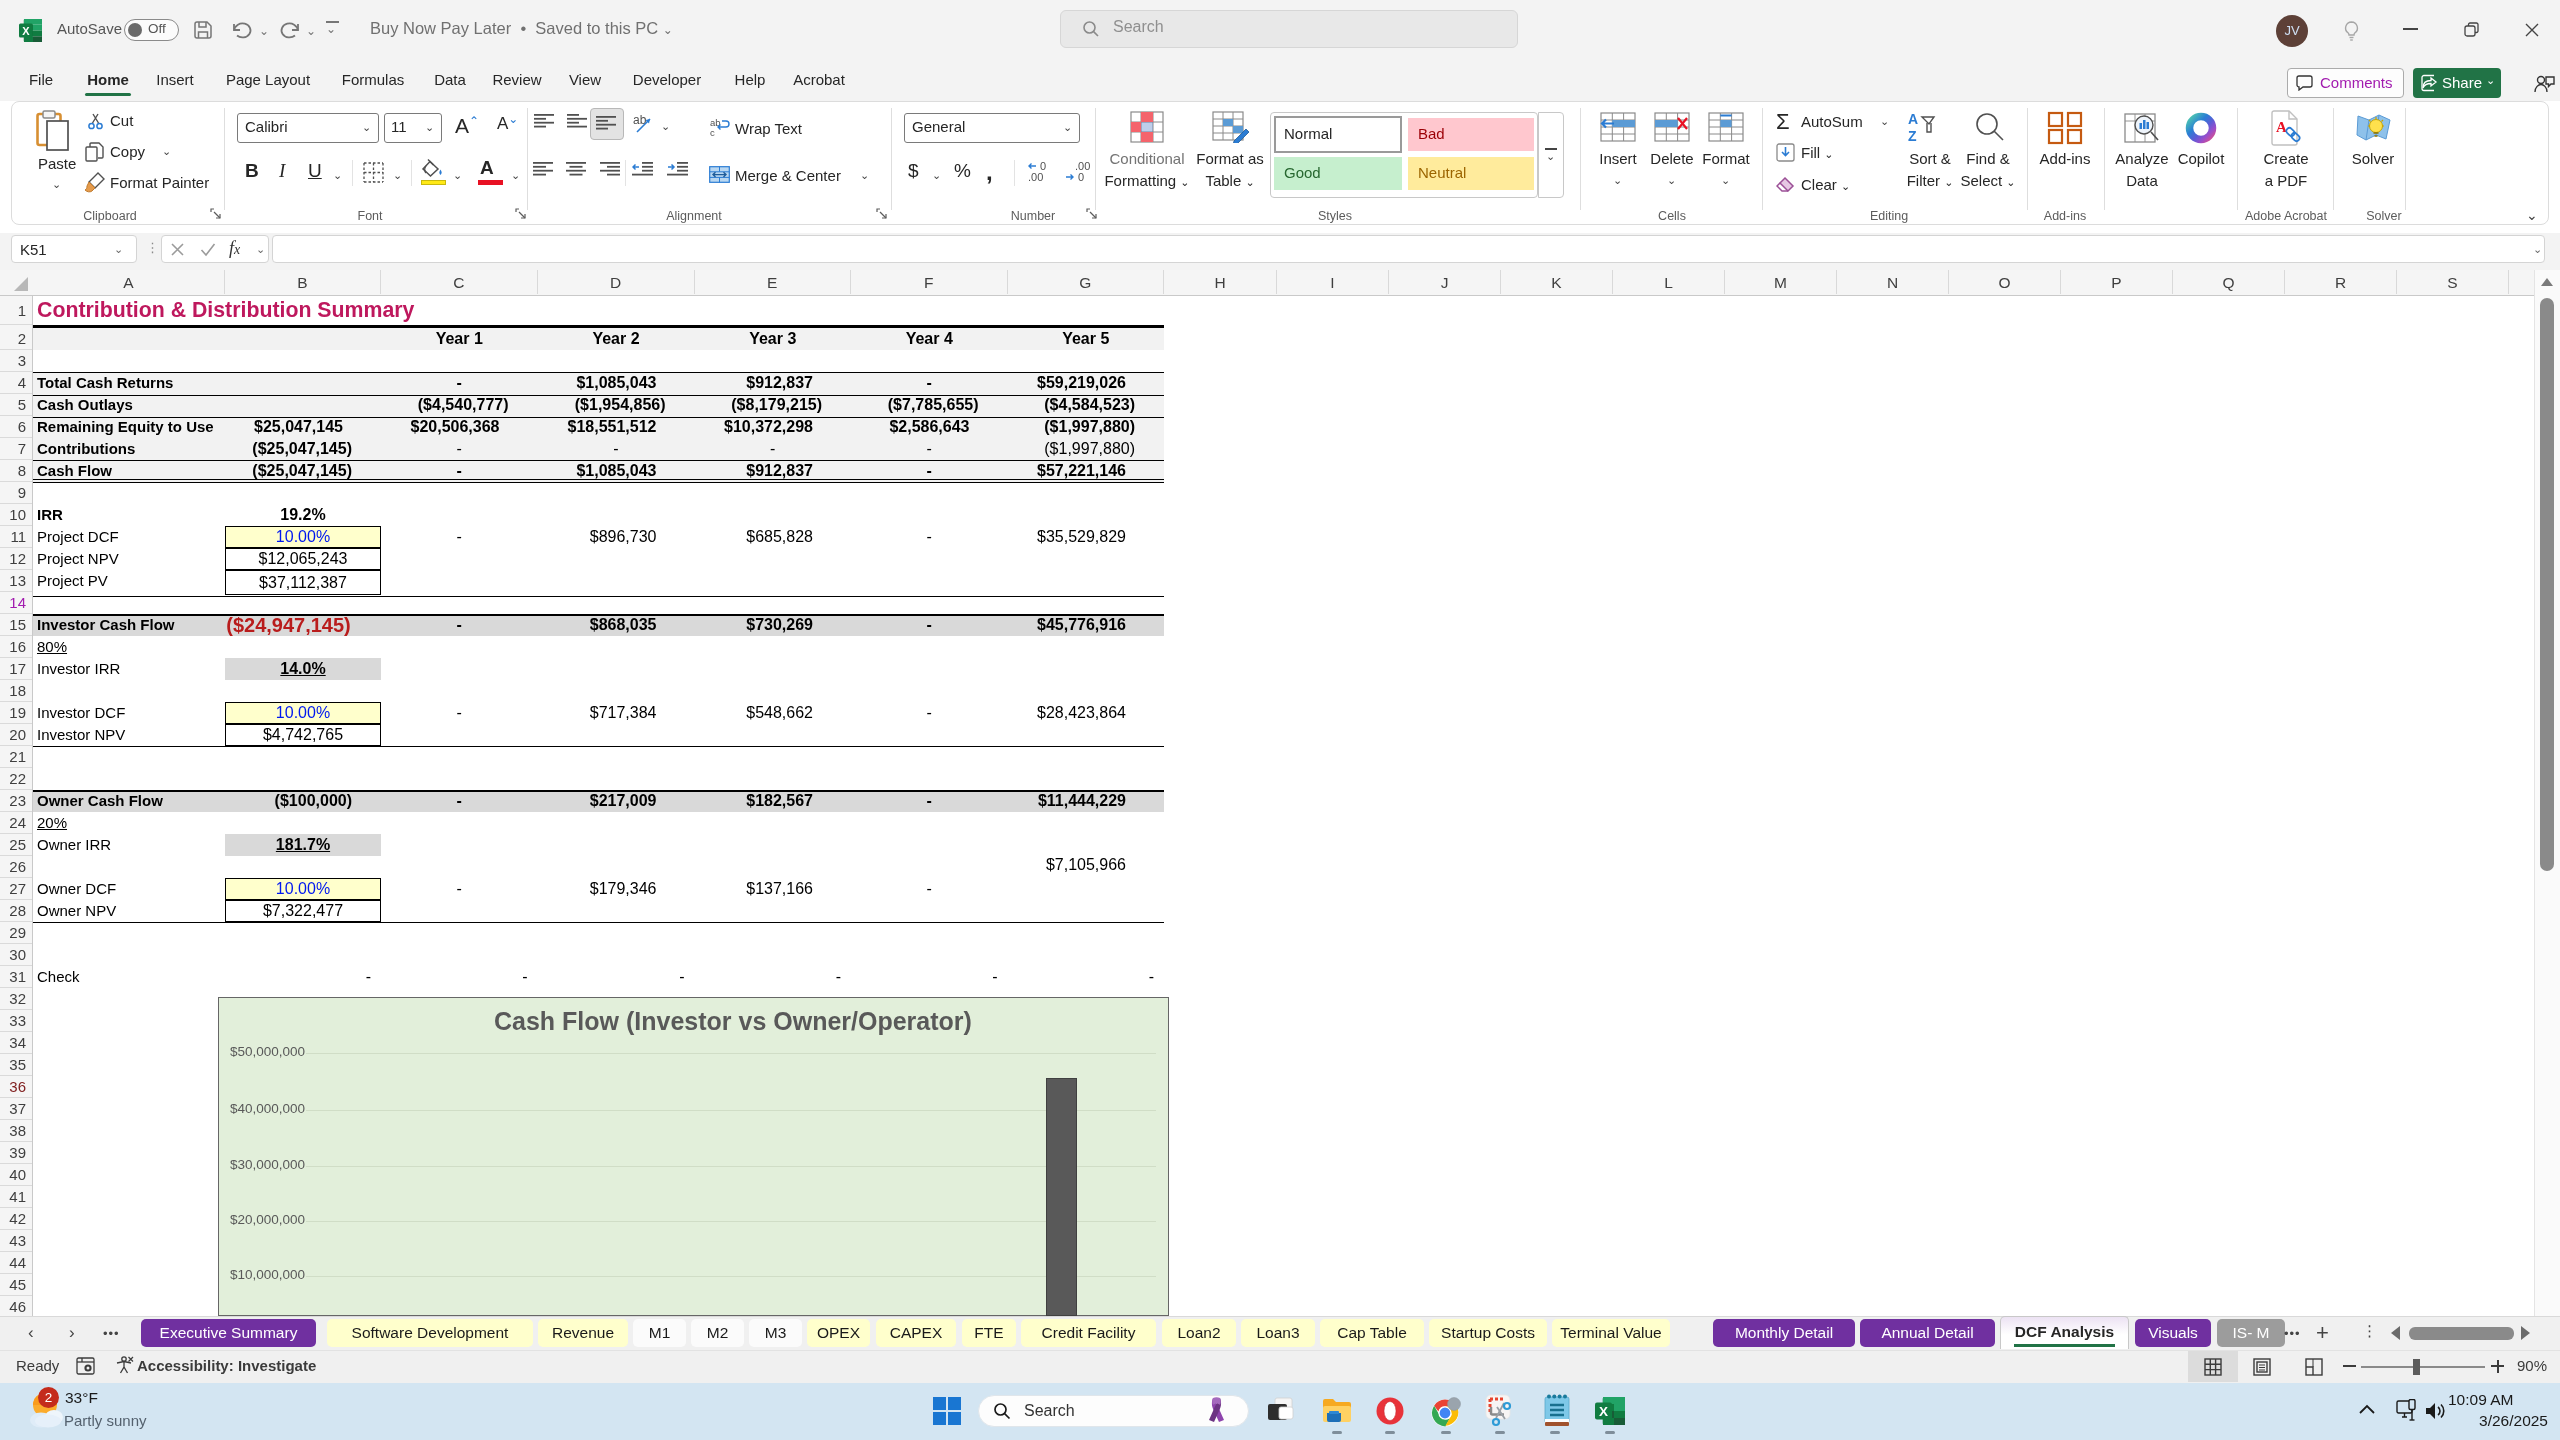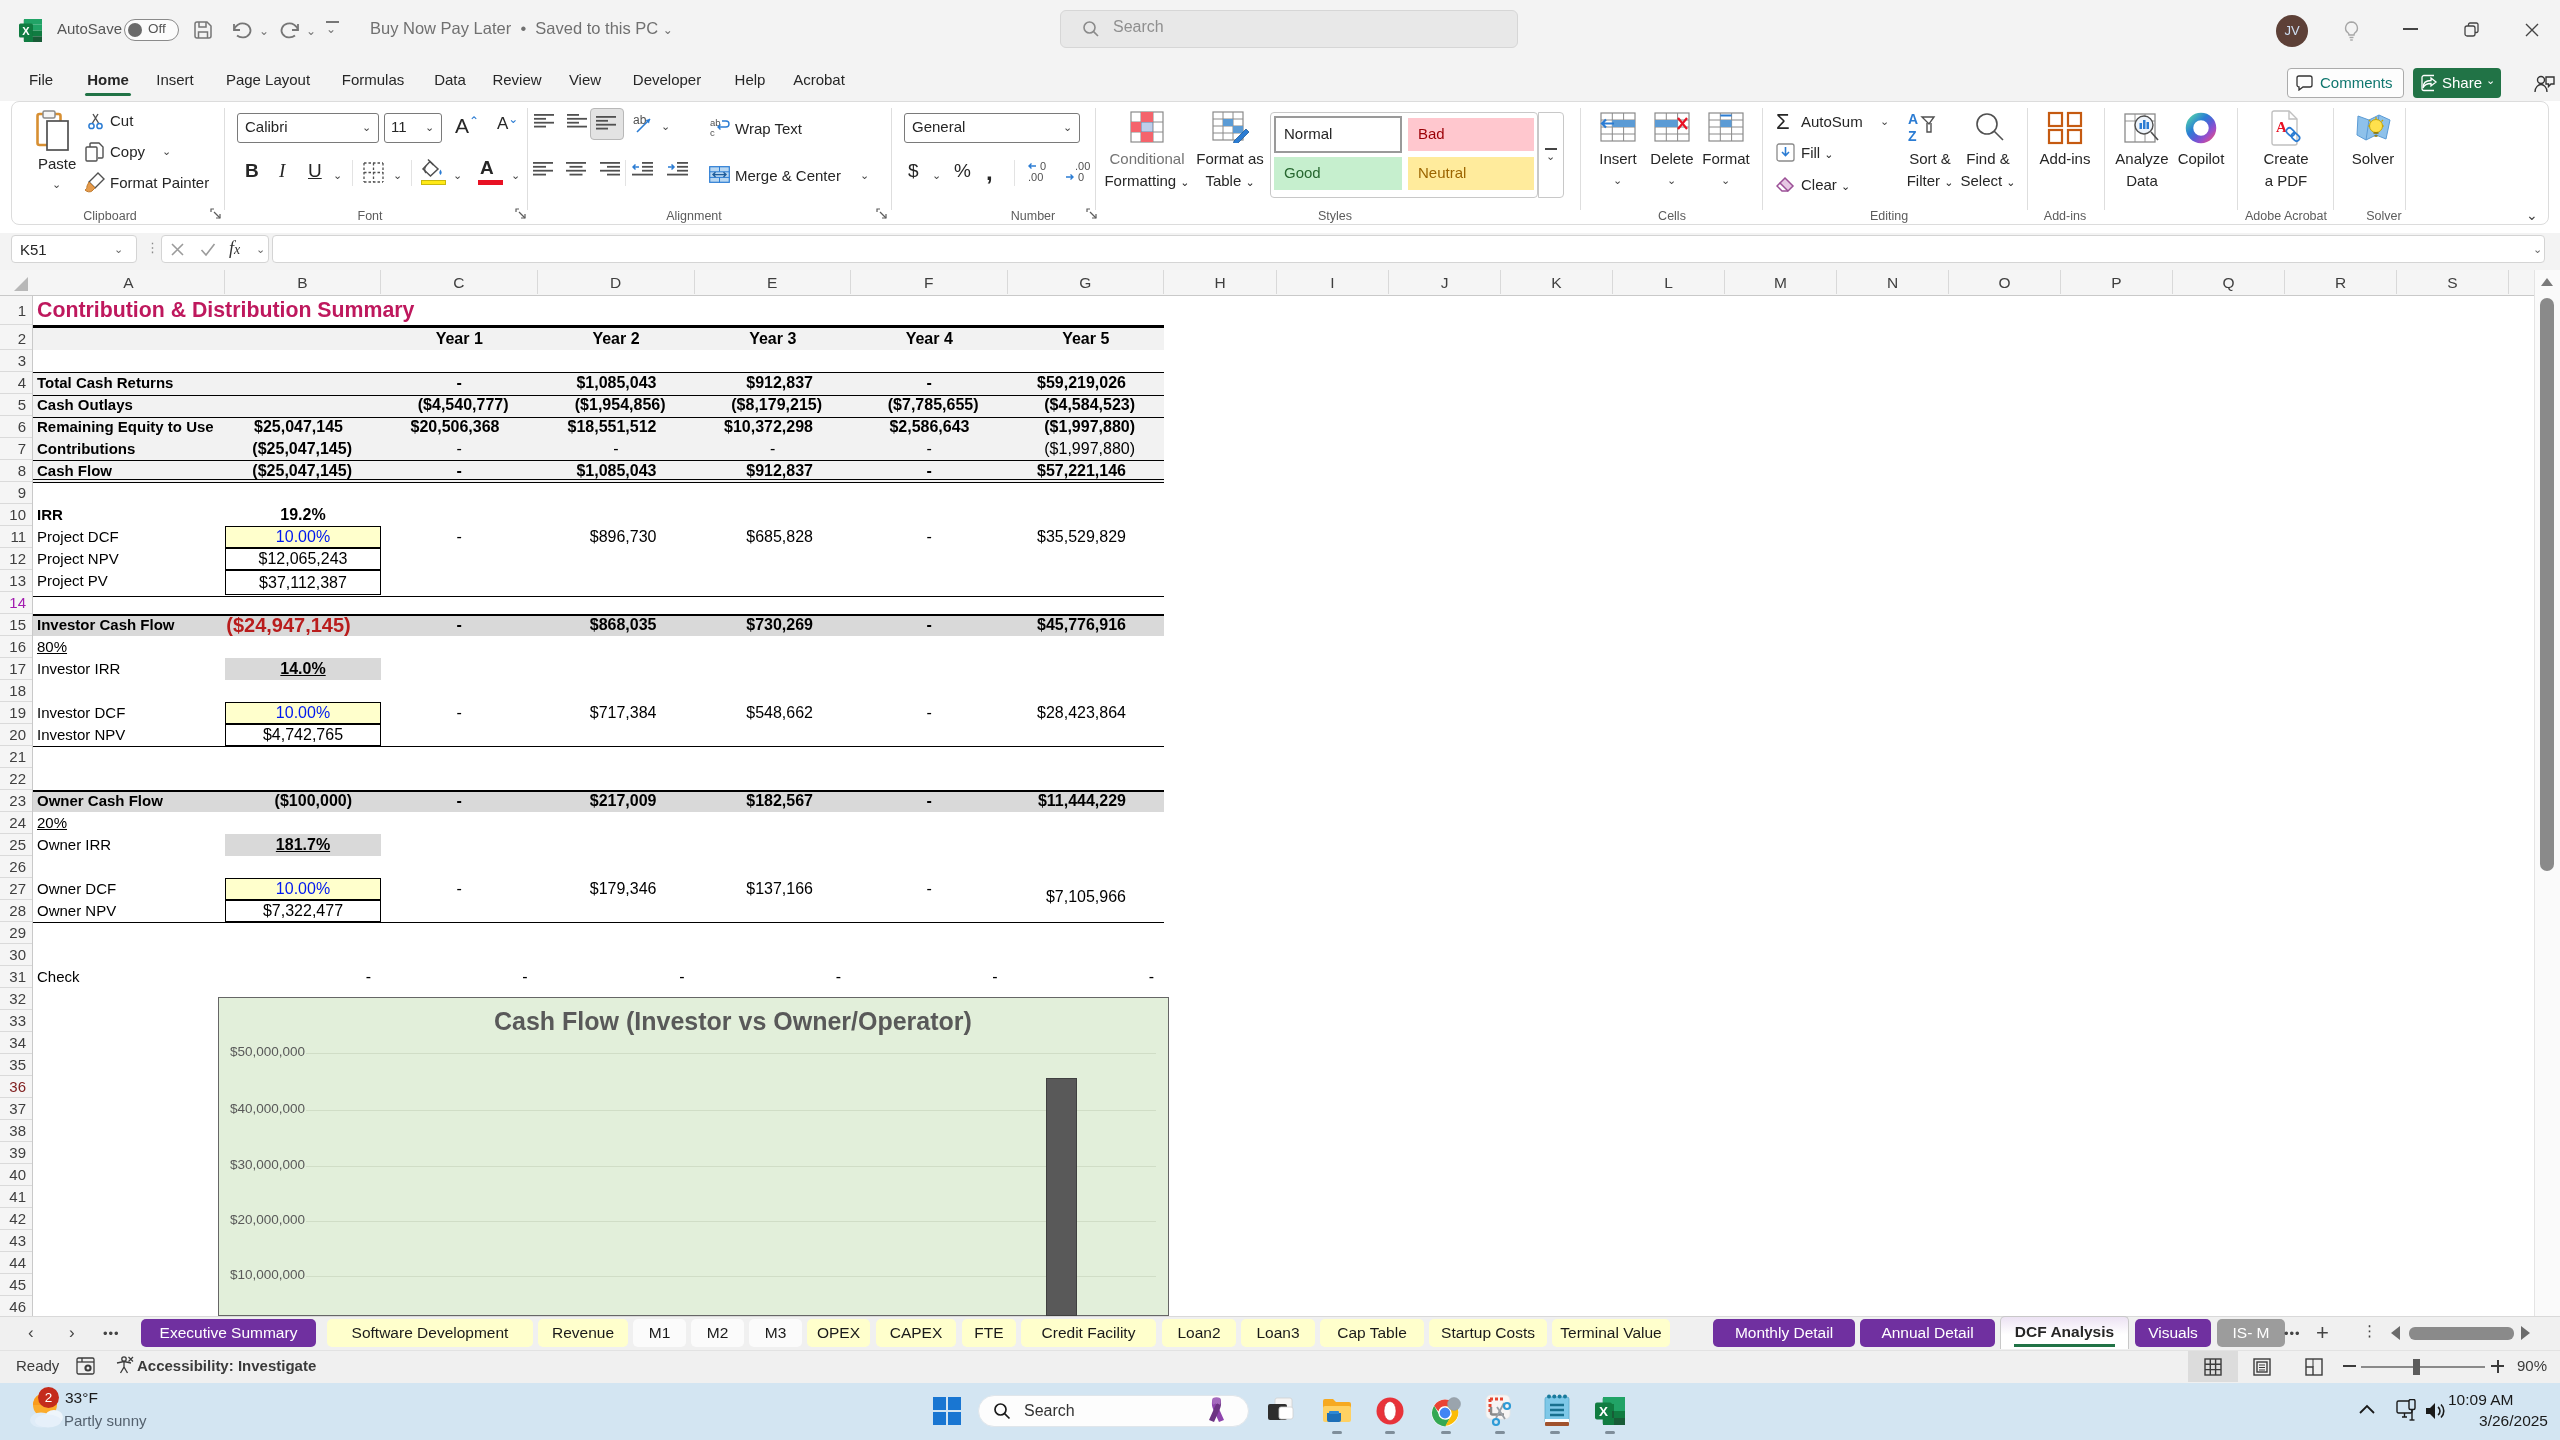--- a/index.html
+++ b/index.html
@@ -77,21 +77,21 @@
 <div class="abs" style="left:517px;top:71px;transform:translateX(-50%);font-size:15px;font-weight:normal;color:#262626;">Review</div>
 <div class="abs" style="left:585px;top:71px;transform:translateX(-50%);font-size:15px;font-weight:normal;color:#262626;">View</div>
 <div class="abs" style="left:667px;top:71px;transform:translateX(-50%);font-size:15px;font-weight:normal;color:#262626;">Developer</div>
 <div class="abs" style="left:746px;top:71px;transform:translateX(-50%);font-size:15px;font-weight:normal;color:#262626;padding-left:8px;">Help</div>
 <div class="abs" style="left:819px;top:71px;transform:translateX(-50%);font-size:15px;font-weight:normal;color:#262626;">Acrobat</div>
 <div class="abs" style="left:85px;top:93px;width:46px;height:3px;background:#217346;border-radius:2px;"></div>
 <div class="abs" style="left:2287px;top:68px;width:117px;height:30px;border:1px solid #ababab;border-radius:4px;background:#fdfdfd;"></div>
 <svg class="abs" style="left:2296px;top:75px;" width="17" height="16" viewBox="0 0 17 16" fill="none" stroke="#333" stroke-width="1.3">
 <path d="M1 3 a2 2 0 0 1 2-2 h11 a2 2 0 0 1 2 2 v7 a2 2 0 0 1 -2 2 h-7 l-4 3 v-3 h-0 a2 2 0 0 1 -2-2 Z"></path>
 </svg>
-<div class="abs" style="left:2320px;top:74px;font-size:15px;color:#0f766e;">Comments</div>
+<div class="abs" style="left:2320px;top:74px;font-size:15px;color:#a21caf;">Comments</div>
 <div class="abs" style="left:2413px;top:68px;width:88px;height:30px;border-radius:4px;background:#217346;"></div>
 <svg class="abs" style="left:2421px;top:74px;" width="18" height="18" viewBox="0 0 18 18" fill="none" stroke="#fff" stroke-width="1.3">
 <path d="M10 4 L15 8 L10 12 V9.5 C5 9.5 3 11.5 2 14 C2 9 5 6.5 10 6.5 Z"></path>
       <path d="M13 1.5 H3 a2 2 0 0 0 -2 2 V14.5 a2 2 0 0 0 2 2 H13"></path>
 </svg>
 <div class="abs" style="left:2442px;top:74px;font-size:15px;color:#fff;">Share</div>
 <div class="abs" style="left:2486px;top:74px;font-size:11px;color:#fff;">⌄</div>
 <svg class="abs" style="left:2533px;top:72px;" width="23" height="22" viewBox="0 0 23 22" fill="none" stroke="#333" stroke-width="1.4">
 <circle cx="8" cy="8" r="3.5"></circle>
       <path d="M2 20 c0-5 3.5-7.5 6-7.5 s6 2.5 6 7.5"></path>
@@ -654,21 +654,21 @@
 <div class="abs" style="left:37px;top:564px;height:22px;line-height:22px;font-size:15px;font-weight:normal;color:#000;white-space:nowrap;">Owner IRR</div>
 <div class="abs" style="left:225px;top:564px;width:156px;height:22px;background:#d9d9d9;"></div>
 <div class="abs" style="left:225px;top:564px;width:156px;height:22px;line-height:22px;font-size:16px;font-weight:bold;color:#000;text-decoration:underline;text-align:center;">181.7%</div>
 <div class="abs" style="left:225px;top:608px;width:156px;height:22px;background:#ffffcc;border:1.3px solid #000;"></div>
 <div class="abs" style="left:37px;top:608px;height:22px;line-height:22px;font-size:15px;font-weight:normal;color:#000;white-space:nowrap;">Owner DCF</div>
 <div class="abs" style="left:225px;top:608px;width:156px;height:22px;line-height:22px;font-size:16px;font-weight:normal;color:#0018f0;text-align:center;">10.00%</div>
 <div class="abs" style="left:381px;top:608px;width:156.5px;height:22px;line-height:22px;font-size:16px;font-weight:normal;text-align:center;">-</div>
 <div class="abs" style="left:537.5px;top:608px;width:119.0px;height:22px;line-height:22px;font-size:16px;font-weight:normal;color:#000;text-align:right;white-space:nowrap;">$179,346</div>
 <div class="abs" style="left:694.5px;top:608px;width:118.5px;height:22px;line-height:22px;font-size:16px;font-weight:normal;color:#000;text-align:right;white-space:nowrap;">$137,166</div>
 <div class="abs" style="left:851px;top:608px;width:156.5px;height:22px;line-height:22px;font-size:16px;font-weight:normal;text-align:center;">-</div>
-<div class="abs" style="left:1007.5px;top:616px;width:118.5px;height:22px;line-height:22px;font-size:16px;font-weight:normal;color:#000;text-align:right;white-space:nowrap;">$7,105,966</div>
+<div class="abs" style="left:1007.5px;top:584px;width:118.5px;height:22px;line-height:22px;font-size:16px;font-weight:normal;color:#000;text-align:right;white-space:nowrap;">$7,105,966</div>
 <div class="abs" style="left:225px;top:630px;width:156px;height:22px;background:#ffffff;border:1.3px solid #000;"></div>
 <div class="abs" style="left:37px;top:630px;height:22px;line-height:22px;font-size:15px;font-weight:normal;color:#000;white-space:nowrap;">Owner NPV</div>
 <div class="abs" style="left:225px;top:630px;width:156px;height:22px;line-height:22px;font-size:16px;font-weight:normal;color:#000;text-align:center;">$7,322,477</div>
 <div class="abs" style="left:37px;top:696px;height:22px;line-height:22px;font-size:15px;font-weight:normal;color:#000;white-space:nowrap;">Check</div>
 <div class="abs" style="left:225px;top:696px;width:146px;height:22px;line-height:22px;font-size:16px;text-align:right;">-</div>
 <div class="abs" style="left:381px;top:696px;width:146.5px;height:22px;line-height:22px;font-size:16px;text-align:right;">-</div>
 <div class="abs" style="left:537.5px;top:696px;width:147.0px;height:22px;line-height:22px;font-size:16px;text-align:right;">-</div>
 <div class="abs" style="left:694.5px;top:696px;width:146.5px;height:22px;line-height:22px;font-size:16px;text-align:right;">-</div>
 <div class="abs" style="left:851px;top:696px;width:146.5px;height:22px;line-height:22px;font-size:16px;text-align:right;">-</div>
 <div class="abs" style="left:1007.5px;top:696px;width:146.5px;height:22px;line-height:22px;font-size:16px;text-align:right;">-</div>

